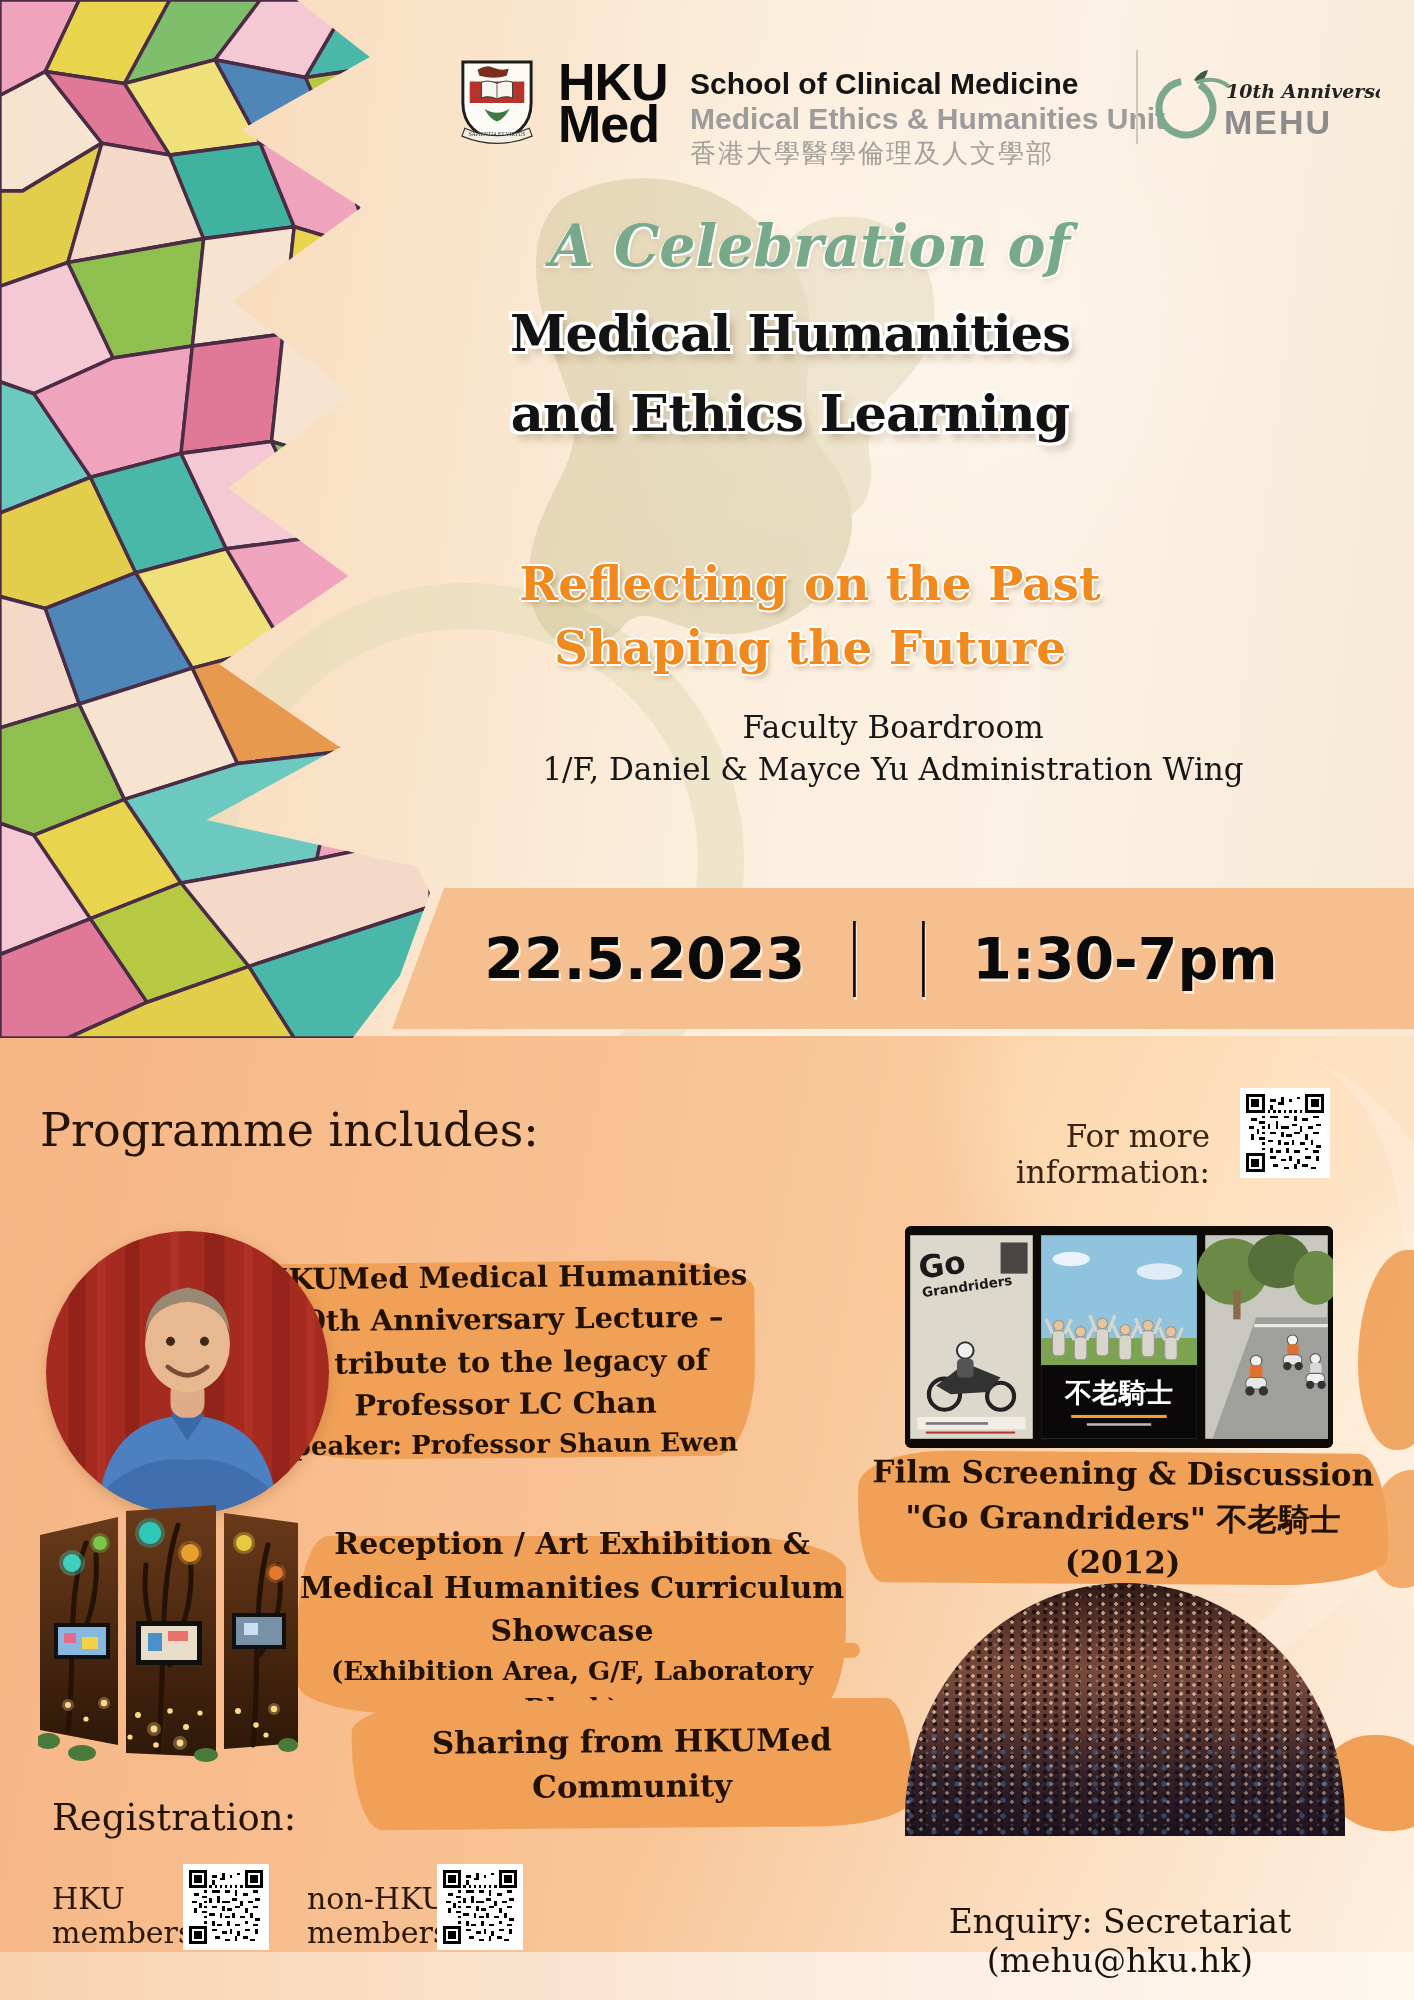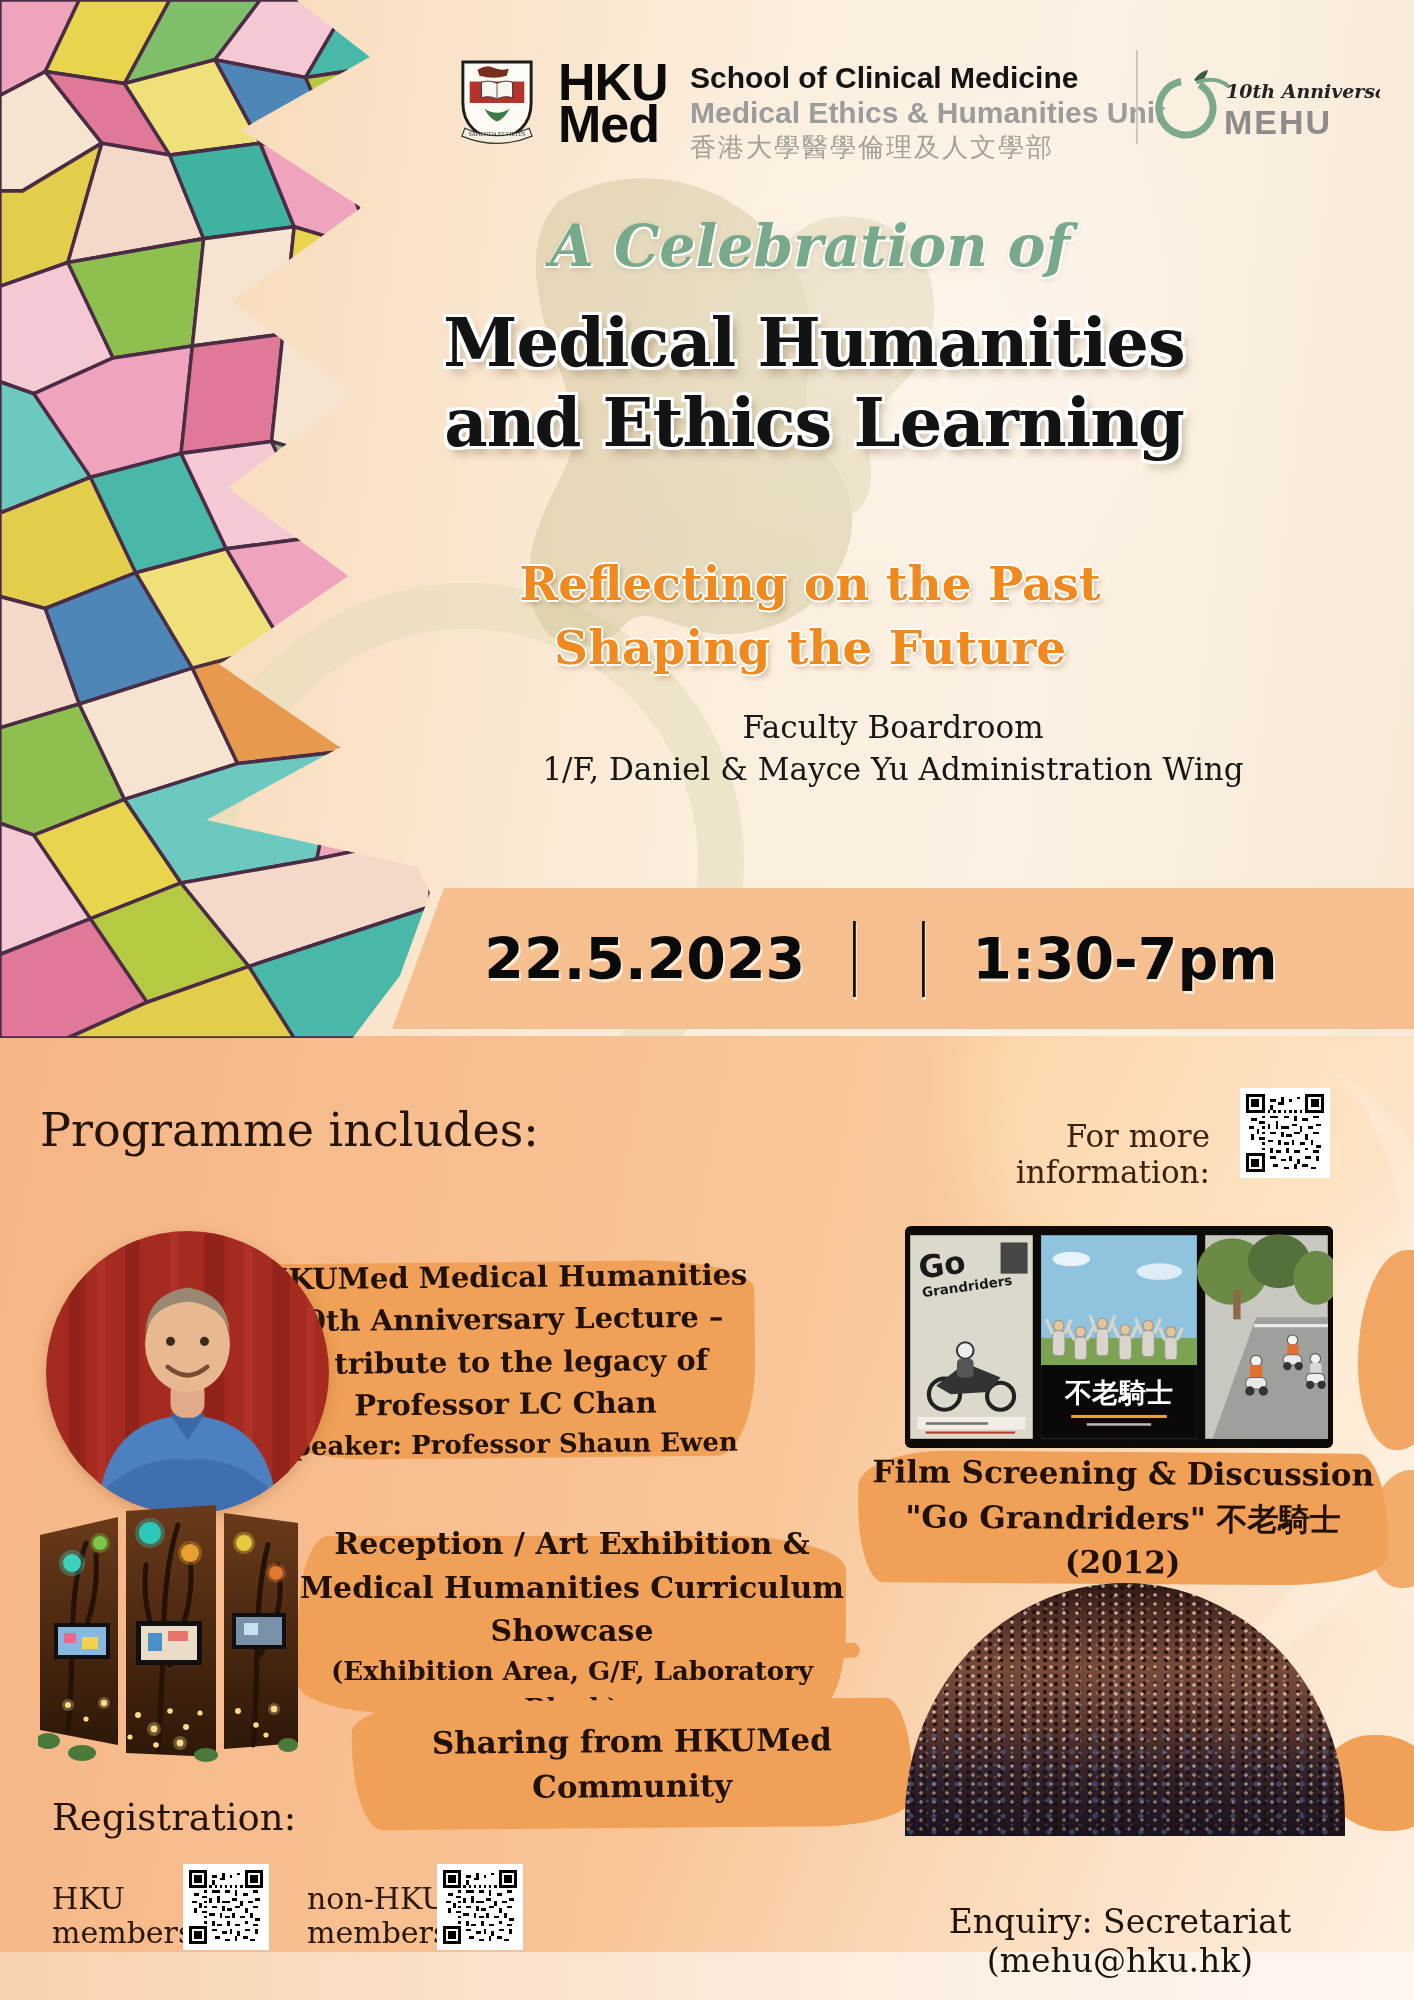--- a/index.html
+++ b/index.html
@@ -38,31 +38,31 @@
   .artwork{left:0;top:0;width:430px;height:1038px;z-index:3;
     clip-path:polygon(0 0,69% 0,86% 5.5%,56% 12.5%,84% 20%,54% 29%,82% 38%,53% 47%,81% 55.5%,
       51% 64%,79% 72%,48% 79%,97% 83.5%,100% 86%,93% 94%,82% 100%,0 100%);}
   .artwork svg{display:block;width:100%;height:100%;}
 
   
   .crest{left:458px;top:57px;width:78px;height:90px;z-index:3;}
   .wordmark{left:558px;top:62px;z-index:3;font-family:"Liberation Sans",sans-serif;
     font-weight:bold;font-size:52px;line-height:.8;letter-spacing:-1px;color:#0b0b0b;}
   .schoolblock{left:690px;top:60px;z-index:3;font-family:"Liberation Sans",sans-serif;line-height:35px;}
-  .school-l1{font-size:30px;font-weight:bold;color:#141414;}
+  .school-l1{font-size:30px;font-weight:bold;color:#141414;margin-top:6px;}
   .school-l2{font-size:30px;font-weight:bold;color:#9c9c9c;}
   .school-l3{font-size:26px;color:#a3a09a;letter-spacing:2px;}
   .hdr-divider{left:1136px;top:50px;width:2px;height:94px;background:#cfc8bb;z-index:3;}
   .mehu{left:1150px;top:64px;width:230px;height:84px;z-index:3;}
 
   
   .kicker{left:380px;top:212px;width:860px;text-align:center;z-index:3;
     font-style:italic;font-weight:bold;font-size:57px;color:var(--title-green,#79A98B);
     text-shadow:2px 2px 0 rgba(255,255,255,.95),-2px 2px 0 rgba(255,255,255,.9),0 3px 6px rgba(120,100,70,.25);}
-  .title-l{left:384px;width:860px;text-align:center;z-index:3;font-weight:bold;font-size:67px;
+  .title-l{left:360px;width:860px;text-align:center;z-index:3;font-weight:bold;font-size:51px;
     letter-spacing:-1px;color:#131313;
     text-shadow:3px 0 0 #fff,-3px 0 0 #fff,0 3px 0 #fff,0 -3px 0 #fff,3px 3px 0 #fff,
       -3px -3px 0 #fff,-3px 3px 0 #fff,3px -3px 0 #fff,5px 7px 8px rgba(90,60,30,.35);}
   .title-l1{top:303px;} .title-l2{top:383px;}
   .subtitle-l{left:380px;width:860px;text-align:center;z-index:3;font-weight:bold;font-size:47px;
     color:var(--headline-orange,#F08A1E);
     text-shadow:2px 0 0 #fff,-2px 0 0 #fff,0 2px 0 #fff,0 -2px 0 #fff,3px 4px 5px rgba(120,70,20,.3);}
   .subtitle-l1{top:556px;} .subtitle-l2{top:620px;}
   .venue{right:71px;top:706px;width:900px;text-align:center;z-index:3;
     font-size:31px;line-height:42px;color:#161616;}

